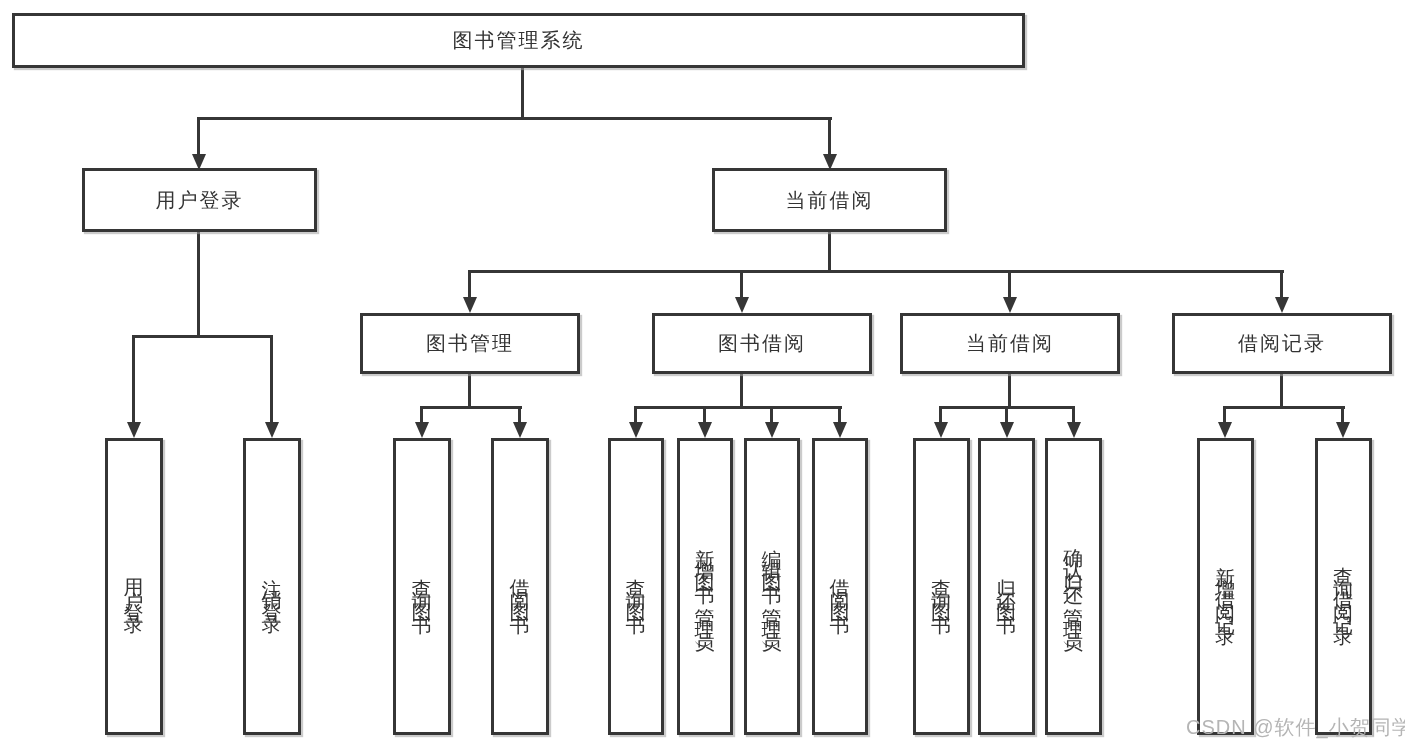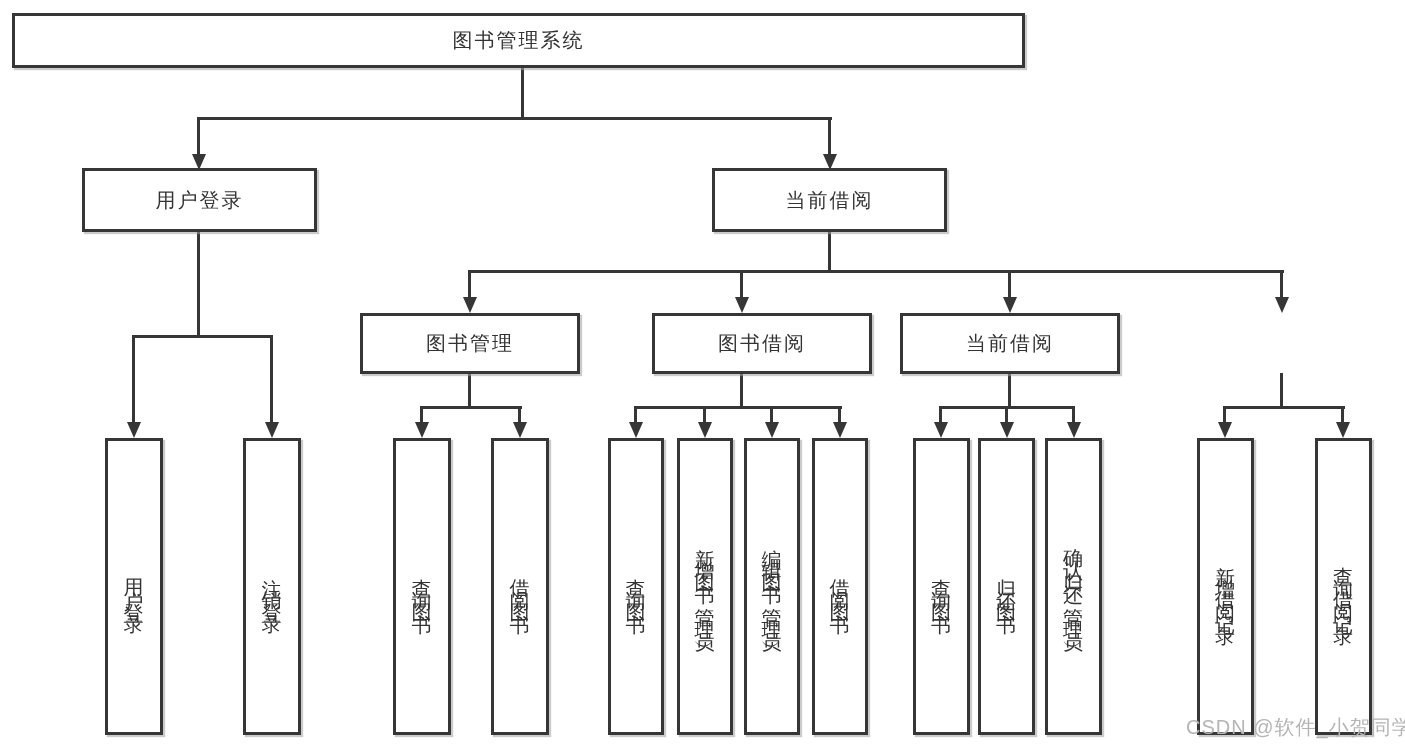--- a/index.html
+++ b/index.html
@@ -106,20 +106,23 @@
 
   <div class="box" style="left:360px;top:313px;width:220px;height:61px">
     <span class="hlabel">图书管理</span>
   </div>
   <div class="box" style="left:652px;top:313px;width:220px;height:61px">
     <span class="hlabel">图书借阅</span>
   </div>
   <div class="box" style="left:900px;top:313px;width:220px;height:61px">
     <span class="hlabel">当前借阅</span>
   </div>
+  <div class="box" style="left:1172px;top:313px;width:220px;height:61px">
+    <span class="hlabel">借阅记录</span>
+  </div>
 
   <div class="box" style="left:105px;top:438px;width:58px;height:297px">
     <span class="vlabel">用户登录</span>
   </div>
   <div class="box" style="left:243px;top:438px;width:58px;height:297px">
     <span class="vlabel">注销登录</span>
   </div>
 
   <div class="box" style="left:393px;top:438px;width:58px;height:297px">
     <span class="vlabel">查询图书</span>

